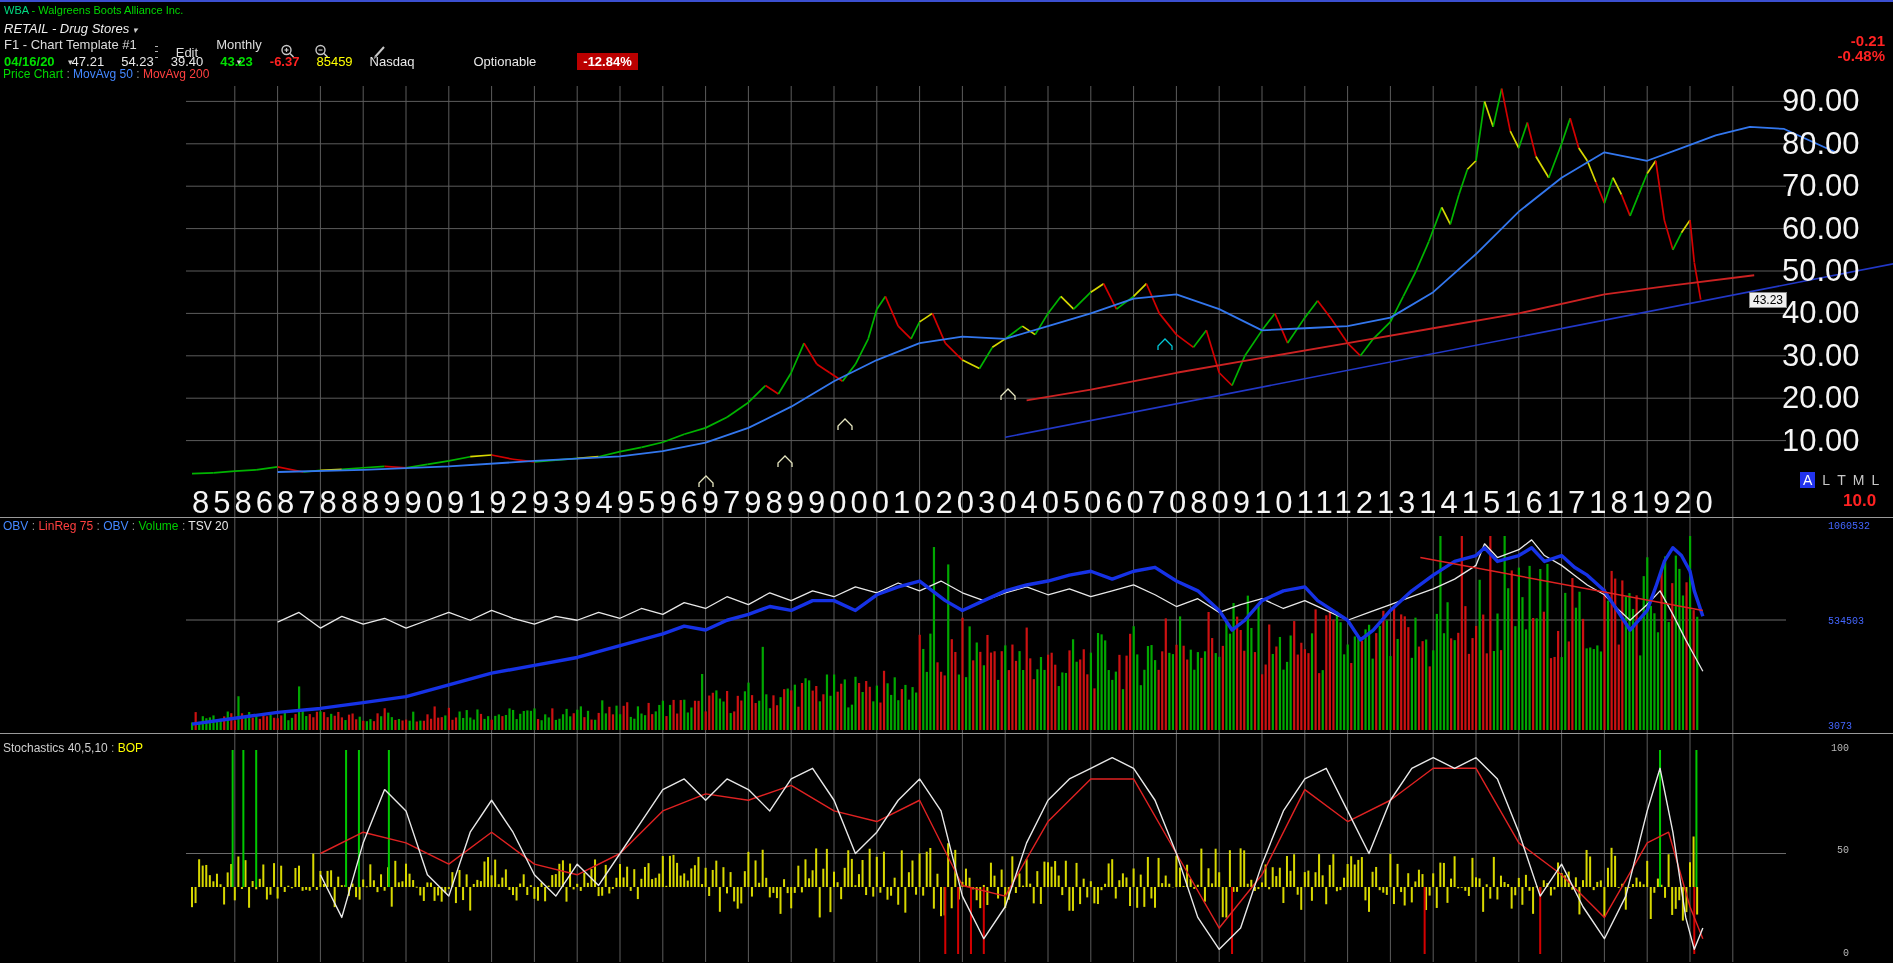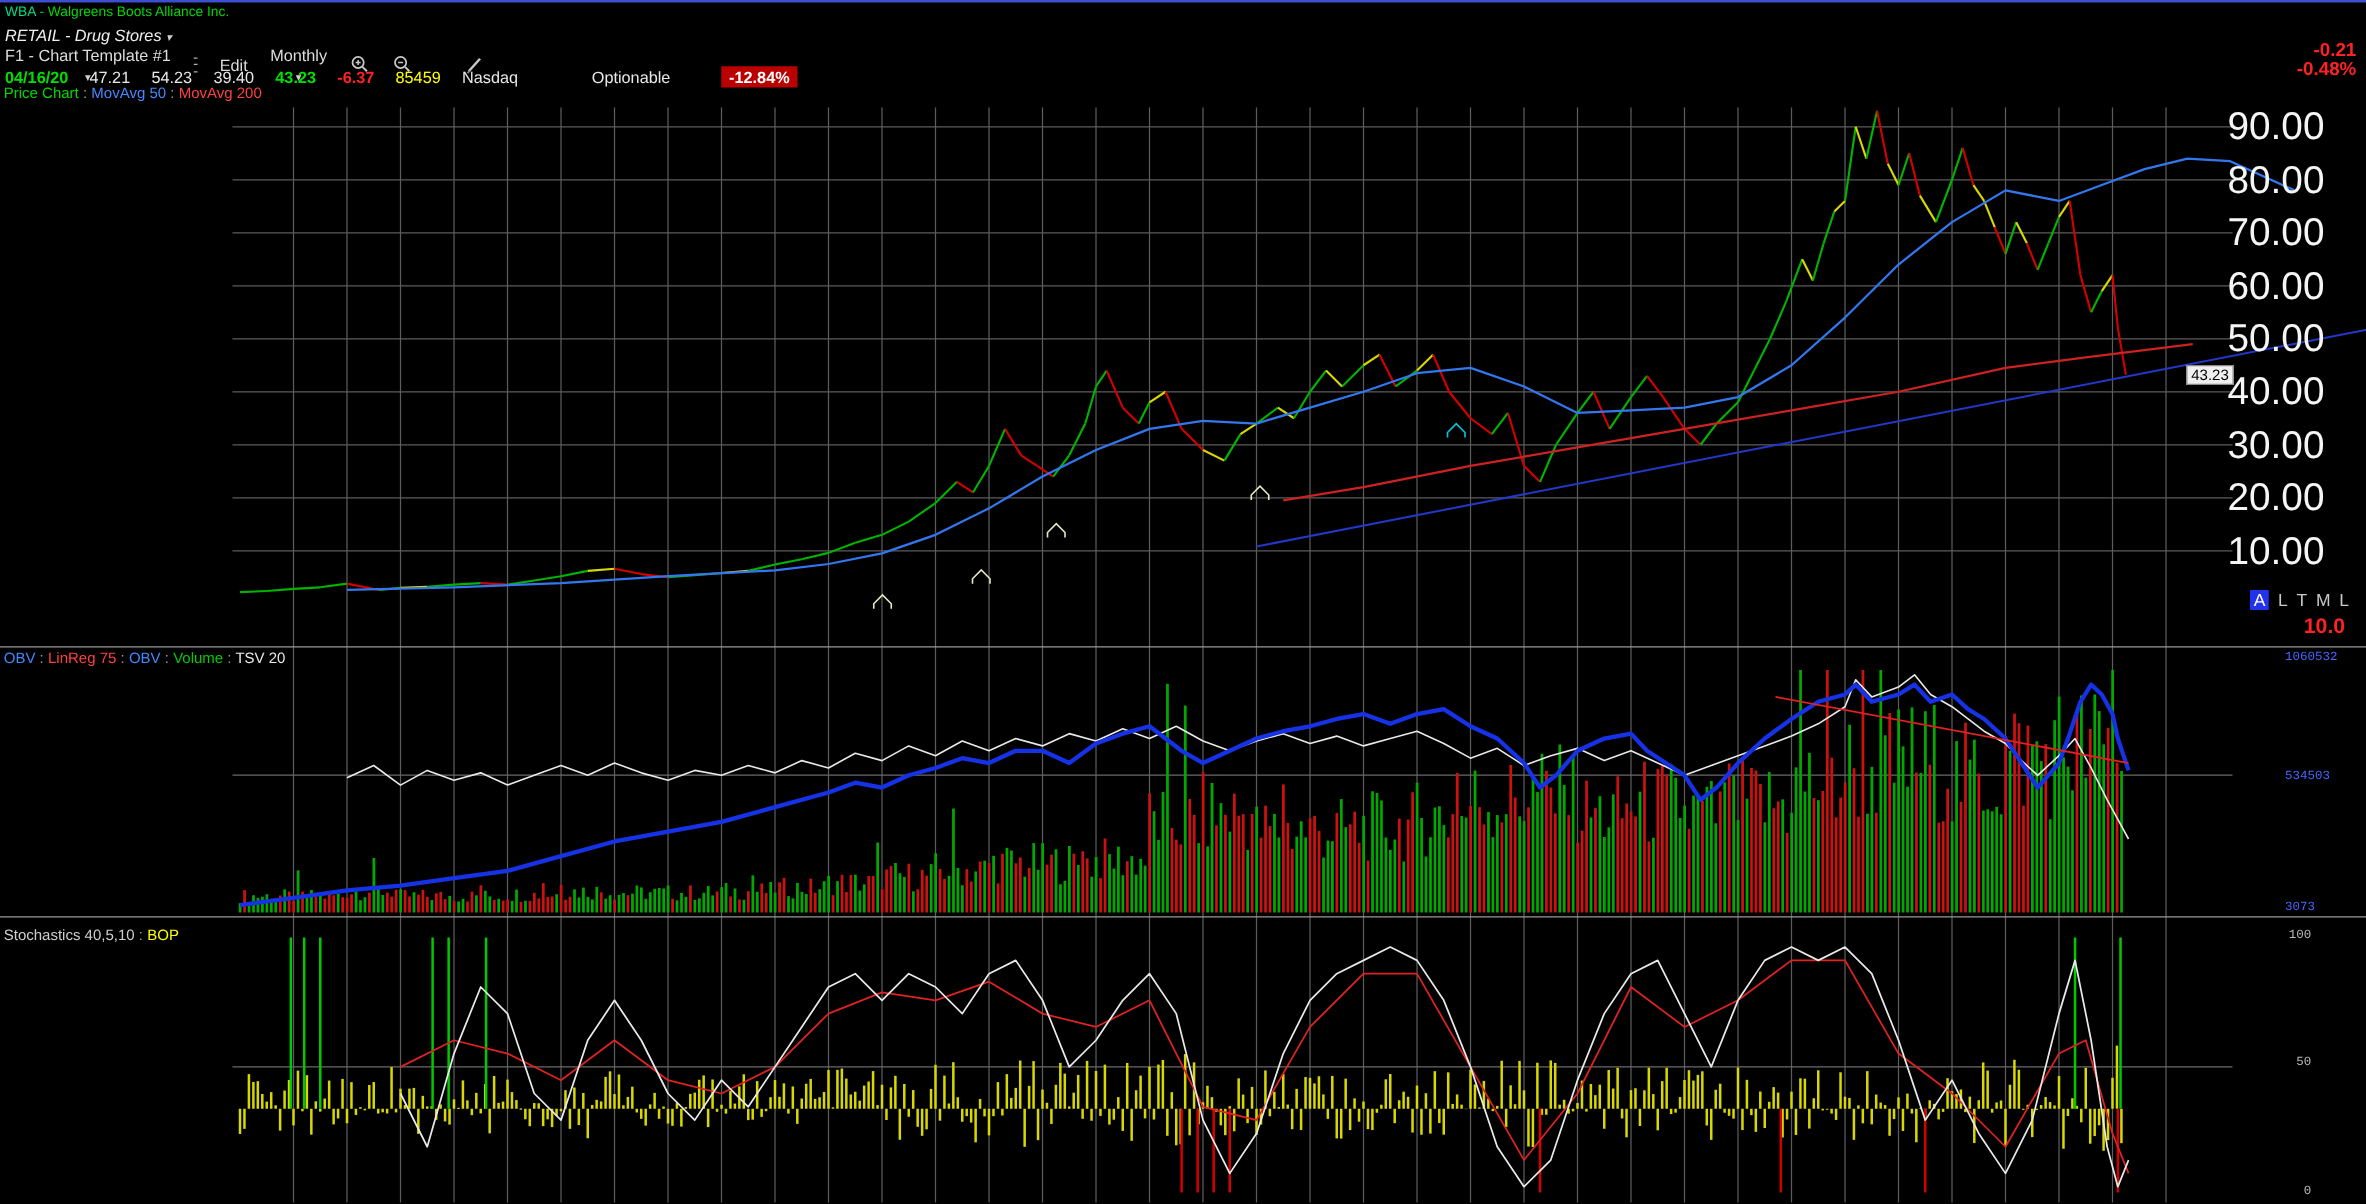--- a/index.html
+++ b/index.html
@@ -1165,20 +1165,21 @@
       <div class="ylabel" style="top: 81.4px;">90.00</div>
       <div class="ylabel" style="top: 123.8px;">80.00</div>
       <div class="ylabel" style="top: 166.2px;">70.00</div>
       <div class="ylabel" style="top: 208.6px;">60.00</div>
       <div class="ylabel" style="top: 251px;">50.00</div>
       <div class="ylabel" style="top: 293.4px;">40.00</div>
       <div class="ylabel" style="top: 335.8px;">30.00</div>
       <div class="ylabel" style="top: 378.2px;">20.00</div>
       <div class="ylabel" style="top: 420.6px;">10.00</div>
     </div>
+  <div class="abs xlabels">858687888990919293949596979899000102030405060708091011121314151617181920</div>
   <div class="abs price-tag">43.23</div>
   <div class="abs altml">
     <span class="sel">A</span><span>L</span><span>T</span><span>M</span><span>L</span>
   </div>
   <div class="abs alt-val">10.0</div>
 
   <div class="abs legend legend-mid">
     <span class="lg-blue">OBV</span>
     <span class="lg-sep"> <span>:</span> </span>
     <span class="lg-red">LinReg 75</span>

